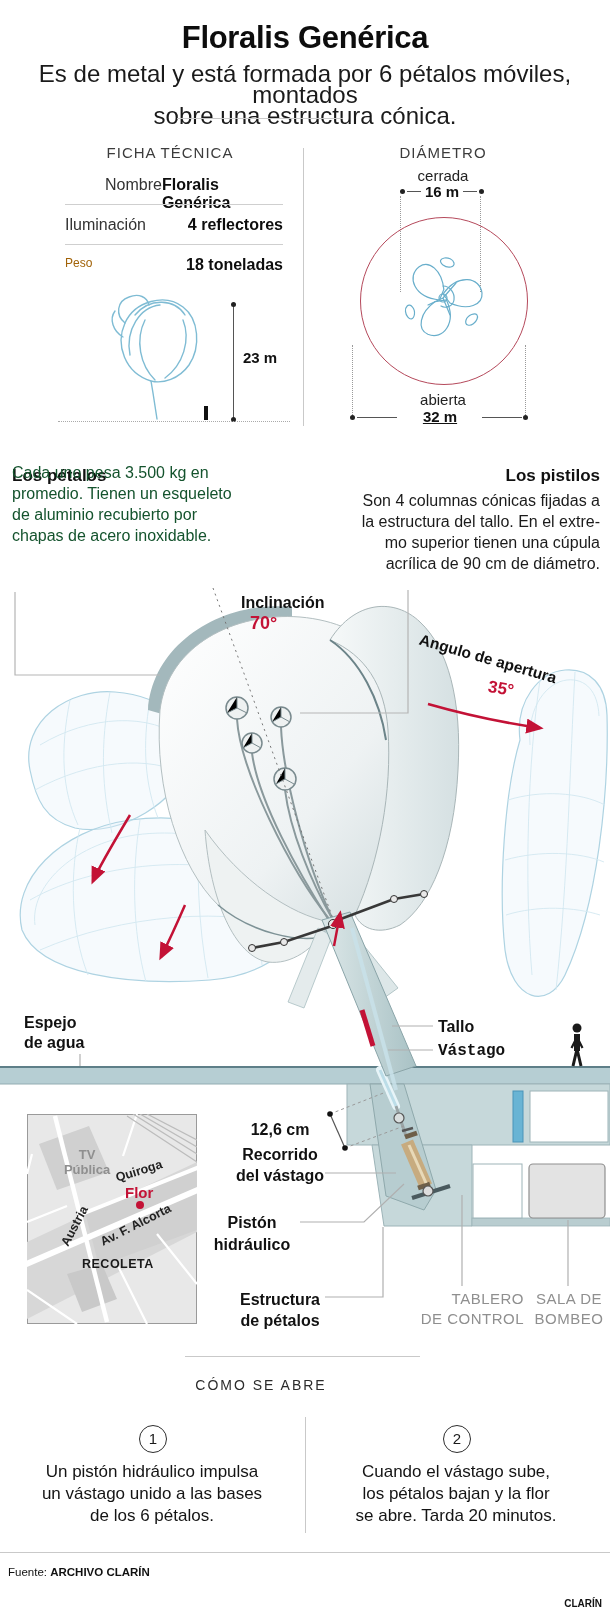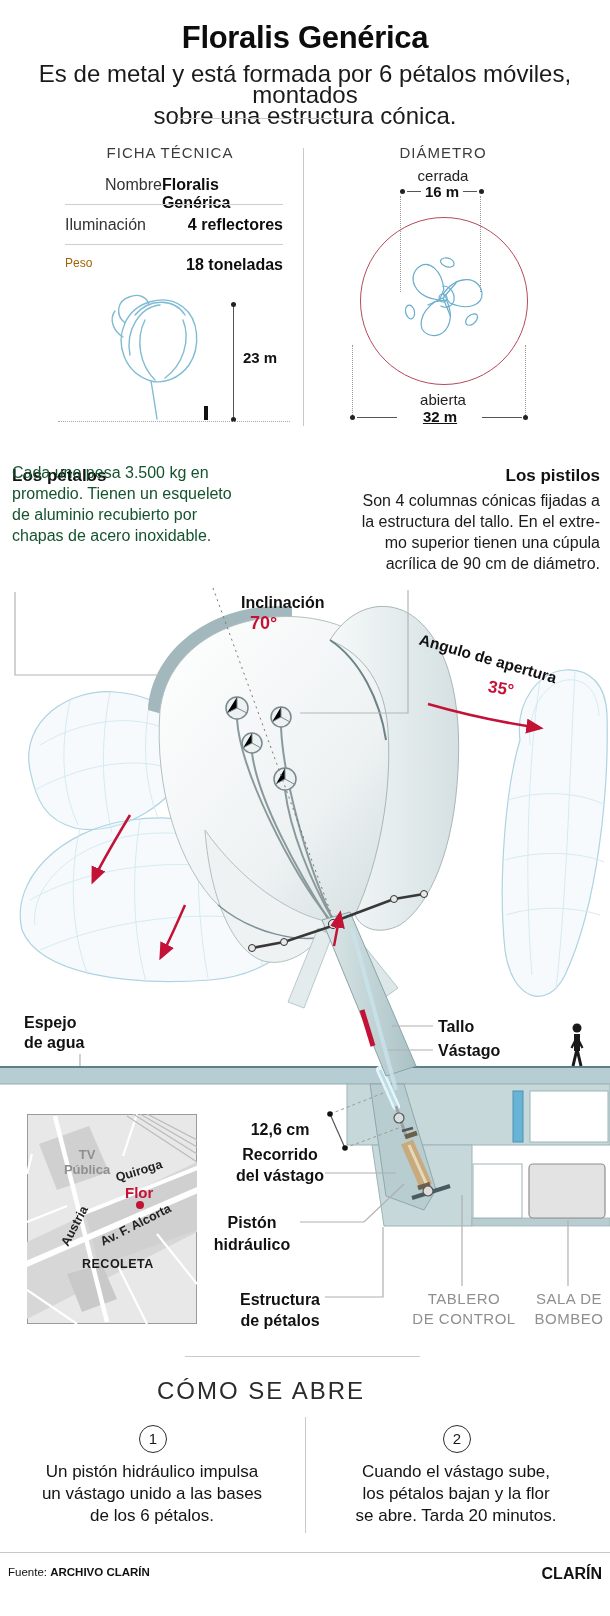--- a/index.html
+++ b/index.html
@@ -275,29 +275,29 @@
     </g>
   </svg>
 
   <div class="abs b" style="left:241px;top:594px;font-size:16px;">Inclinación</div>
   <div class="abs b red" style="left:250px;top:613px;font-size:18px;">70°</div>
   <div class="abs ctr b" style="left:408px;top:650px;width:160px;font-size:15.5px;transform:rotate(16deg);">Angulo de apertura</div>
   <div class="abs b red" style="left:488px;top:679px;font-size:17px;transform:rotate(10deg);">35°</div>
   <div class="abs pre lead16" style="left:24px;top:1013px;">Espejo
 de agua</div>
   <div class="abs lead16" style="left:438px;top:1017px;">Tallo</div>
-  <div class="abs lead16" style="left:438px;top:1041px;">Vástago</div>
+  <div class="abs lead16" style="left:438px;top:1041px;font-family:Liberation Mono, monospace;">Vástago</div>
   <div class="abs ctr b" style="left:200px;top:1121px;width:160px;font-size:16px;">12,6 cm</div>
   <div class="abs ctr pre lead16" style="left:200px;top:1144px;width:160px;line-height:21px;">Recorrido
 del vástago</div>
   <div class="abs ctr pre lead16" style="left:192px;top:1212px;width:120px;line-height:22px;">Pistón
 hidráulico</div>
   <div class="abs ctr pre lead16" style="left:200px;top:1289px;width:160px;line-height:21px;">Estructura
 de pétalos</div>
-  <div class="abs ctr pre gray" style="left:404px;top:1289px;width:120px;font-size:15px;line-height:20px;letter-spacing:0.5px;">TABLERO
+  <div class="abs ctr pre gray" style="left:404px;top:1289px;width:120px;font-size:15px;line-height:20px;letter-spacing:0.5px;text-align:right;">TABLERO
 DE CONTROL</div>
   <div class="abs ctr pre gray" style="left:509px;top:1289px;width:120px;font-size:15px;line-height:20px;letter-spacing:0.5px;">SALA DE
 BOMBEO</div>
 
   <div class="abs" style="left:27px;top:1114px;width:170px;height:210px;">
     <svg width="170" height="210" viewBox="0 0 170 210">
       <rect x="0.5" y="0.5" width="169" height="209" fill="#e8e8e8" stroke="#9a9a9a"></rect>
       <polygon points="12,30 62,12 82,58 30,76" fill="#d0d0d0"></polygon>
       <polygon points="0,128 170,48 170,118 0,205" fill="#d7d7d7"></polygon>
       <polygon points="58,98 170,56 170,116 72,152" fill="#d0d0d0"></polygon>
@@ -318,36 +318,36 @@
     <div class="maplabel ctr pre b" style="left:36px;top:33px;width:48px;font-size:13px;line-height:15px;color:#8f8f8f;">TV
 Pública</div>
     <div class="maplabel b" style="left:88px;top:50px;font-size:12.5px;transform:rotate(-17deg);">Quiroga</div>
     <div class="maplabel b" style="left:98px;top:70px;font-size:15px;color:#c31236;">Flor</div>
     <div class="maplabel b" style="left:26px;top:105px;font-size:12.5px;transform:rotate(-62deg);">Austria</div>
     <div class="maplabel b" style="left:70px;top:104px;font-size:12.5px;transform:rotate(-27deg);white-space:nowrap;">Av. F. Alcorta</div>
     <div class="maplabel b" style="left:55px;top:143px;font-size:12.5px;letter-spacing:0.5px;color:#1a1a1a;">RECOLETA</div>
   </div>
 
   <div class="hline" style="left:185px;top:1356px;width:235px;"></div>
-  <div class="abs ctr" style="left:0;top:1377px;width:522px;font-size:24px;letter-spacing:2px;color:#2b2b2b;">CÓMO SE ABRE</div>
+  <div class="abs ctr" style="left:0;top:1377px;width:522px;font-size:14px;letter-spacing:2px;color:#2b2b2b;">CÓMO SE ABRE</div>
 
   <div class="step-circle" style="left:139px;top:1425px;">
     <span>1</span>
   </div>
   <div class="step-circle" style="left:443px;top:1425px;">
     <span>2</span>
   </div>
   <div class="vline" style="left:305px;top:1417px;height:116px;"></div>
   <div class="abs ctr pre" style="left:12px;top:1461px;width:280px;font-size:17px;line-height:22px;color:#141414;">Un pistón hidráulico impulsa
 un vástago unido a las bases
 de los 6 pétalos.</div>
   <div class="abs ctr pre" style="left:326px;top:1461px;width:260px;font-size:17px;line-height:22px;color:#141414;">Cuando el vástago sube,
 los pétalos bajan y la flor
 se abre. Tarda 20 minutos.</div>
 
   <div class="hline" style="left:0;top:1552px;width:610px;"></div>
   <div class="abs" style="left:8px;top:1566px;font-size:11.5px;">
     <span>Fuente:</span>
     <span class="b">ARCHIVO CLARÍN</span>
   </div>
-  <div class="abs b" style="right:8px;top:1565px;font-size:16px;margin-left:14px;">CLARÍN</div>
+  <div class="abs b" style="right:8px;top:1598px;font-size:10px;margin-left:14px;">CLARÍN</div>
 
 </div>
 
 </body></html>

